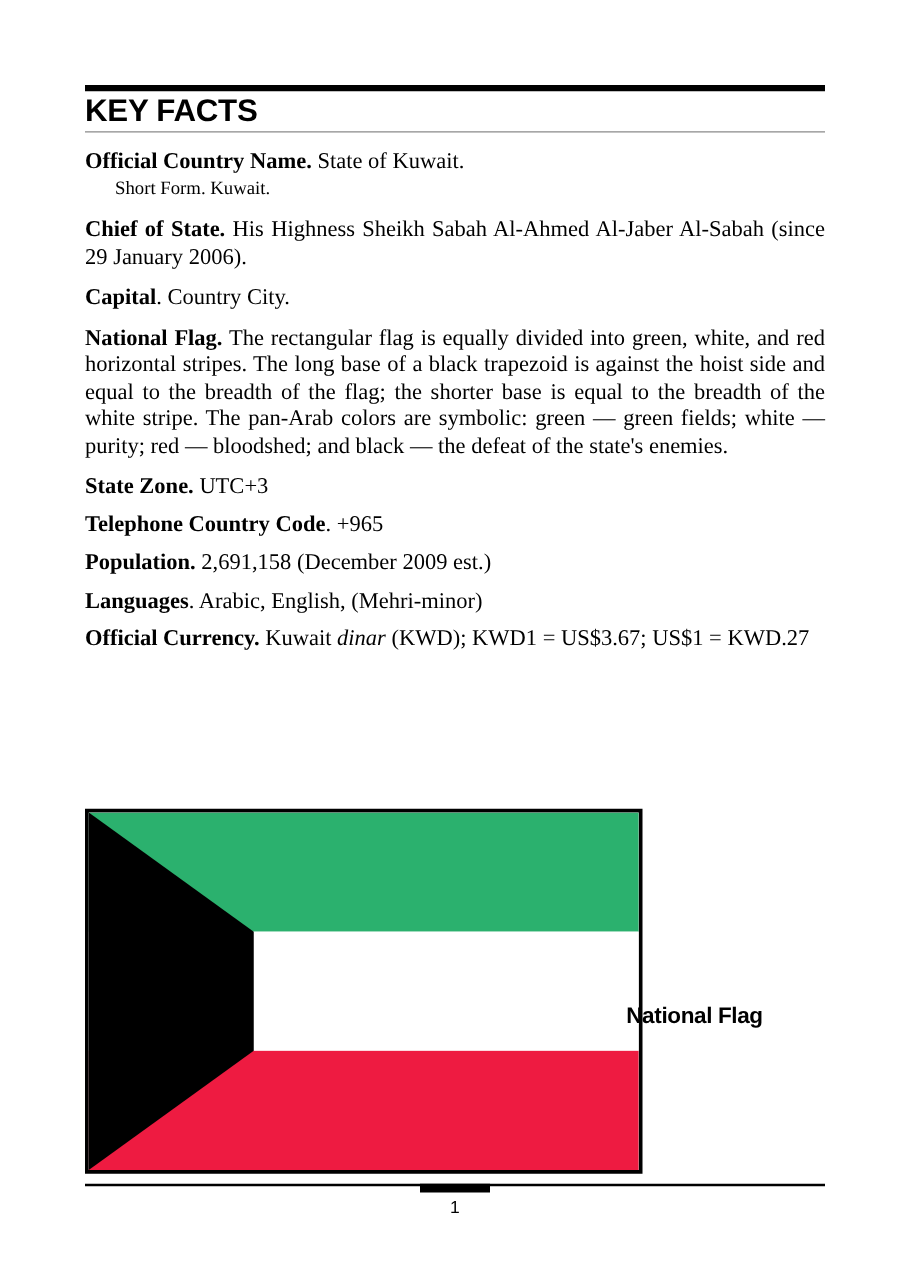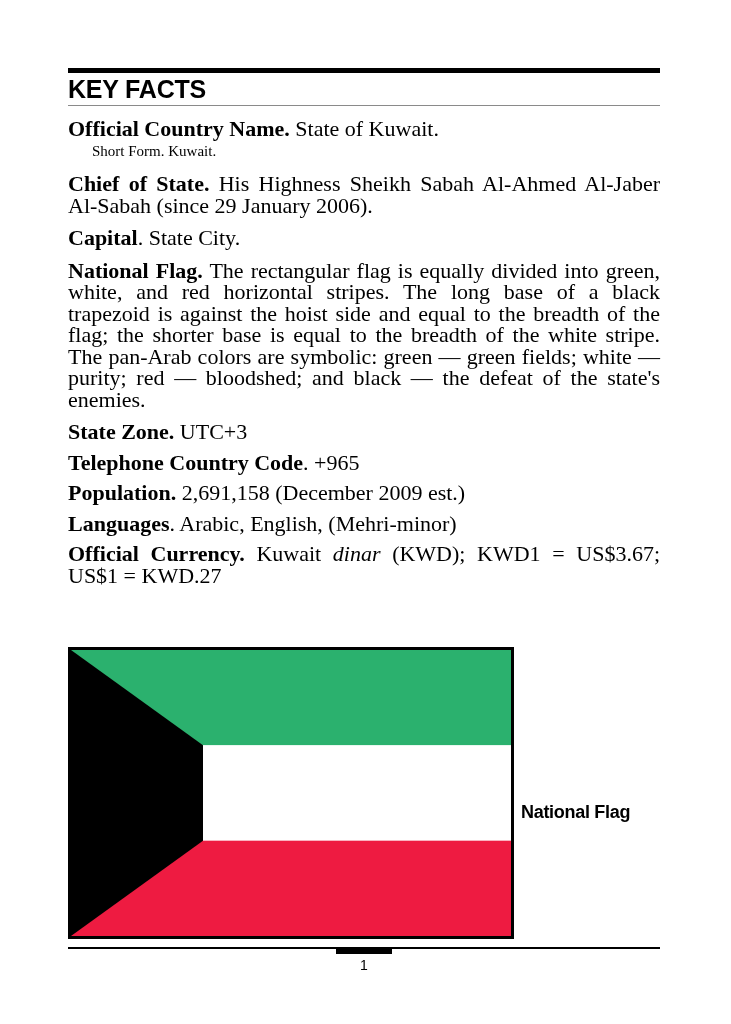--- a/index.html
+++ b/index.html
@@ -47,21 +47,21 @@
   }
   .rule-thin {
     height: 1px;
     background: #8a8a8a;
     width: 100%;
     margin-bottom: 12px;
   }
 
   
   .fact {
-    font-size: 22px;
+    font-size: 18px;
     line-height: 21.5px;
     margin-bottom: 11px;
     text-align: justify;
     text-justify: inter-word;
   }
   .fact .label {
     font-weight: bold;
   }
   .fact .it {
     font-style: italic;
@@ -101,21 +101,21 @@
     box-sizing: border-box;
     background: #ffffff;
   }
   .flag svg {
     display: block;
     width: 100%;
     height: 100%;
   }
   .figure-caption {
     position: absolute;
-    left: 453px;
+    left: 433px;
     top: 155px;
     font-family: "Liberation Sans", sans-serif;
     font-weight: bold;
     font-size: 18px;
     line-height: 20px;
     letter-spacing: -0.3px;
     white-space: nowrap;
   }
 
   
@@ -171,21 +171,21 @@
       <div class="subfact">
         <span class="label">Short Form.</span><span> Kuwait.</span>
       </div>
     </div>
 
     <div class="fact">
       <span class="label">Chief of State.</span><span> His Highness Sheikh Sabah Al-Ahmed Al-Jaber Al-Sabah (since 29 January 2006).</span>
     </div>
 
     <div class="fact">
-      <span class="label">Capital</span><span>. State City.</span>
+      <span class="label">Capital</span><span>. Country City.</span>
     </div>
 
     <div class="fact">
       <span class="label">National Flag.</span><span> The rectangular flag is equally divided into green, white, and red horizontal stripes. The long base of a black trapezoid is against the hoist side and equal to the breadth of the flag; the shorter base is equal to the breadth of the white stripe. The pan-Arab colors are symbolic: green — green fields; white — purity; red — bloodshed; and black — the defeat of the state's enemies.</span>
     </div>
 
     <div class="fact tight">
       <span class="label">State Zone.</span><span> UTC+3</span>
     </div>
 

